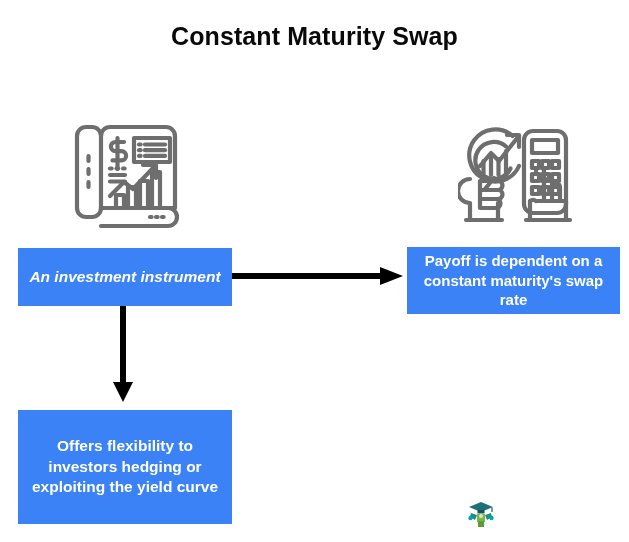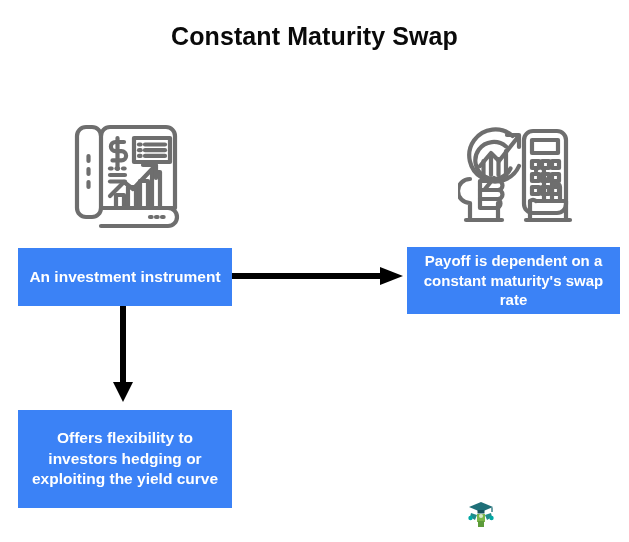--- a/index.html
+++ b/index.html
@@ -51,33 +51,34 @@
     display: block;
     line-height: 1.33;
   }
 
   #box-investment {
     left: 18px;
     top: 248px;
     width: 214px;
     height: 58px;
     font-size: 15.5px;
+    font-style: italic;
   }
   #box-payoff {
     left: 407px;
     top: 247px;
     width: 213px;
     height: 67px;
     font-size: 15px;
   }
   #box-flexibility {
     left: 18px;
     top: 410px;
     width: 214px;
-    height: 98px;
+    height: 114px;
     font-size: 15.5px;
   }
 
   .arrow {
     position: absolute;
   }
   #arrow-right { left: 232px; top: 264px; }
   #arrow-down  { left: 107px; top: 306px; }
 
   #brand-logo {

